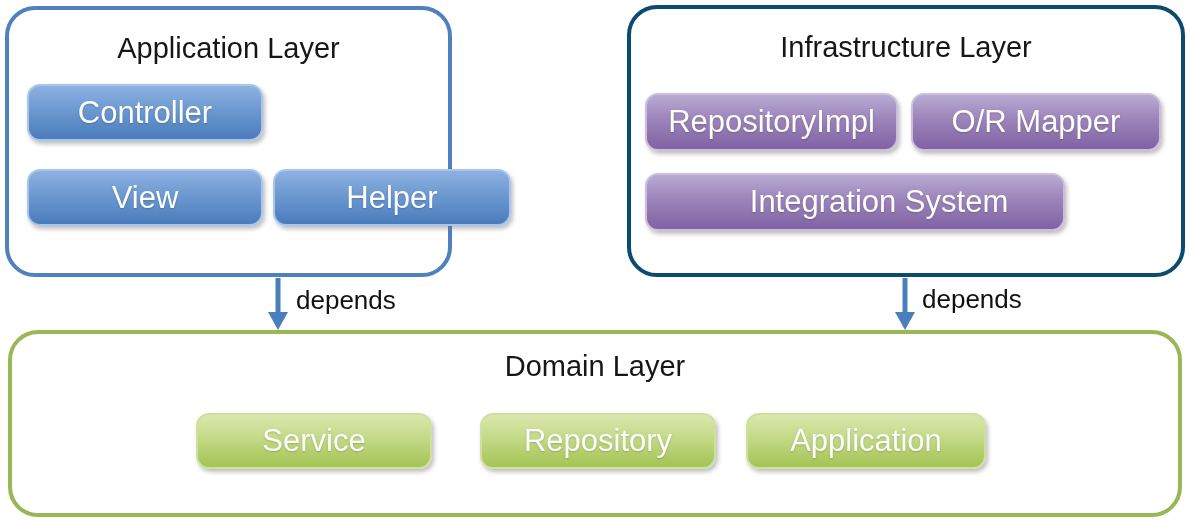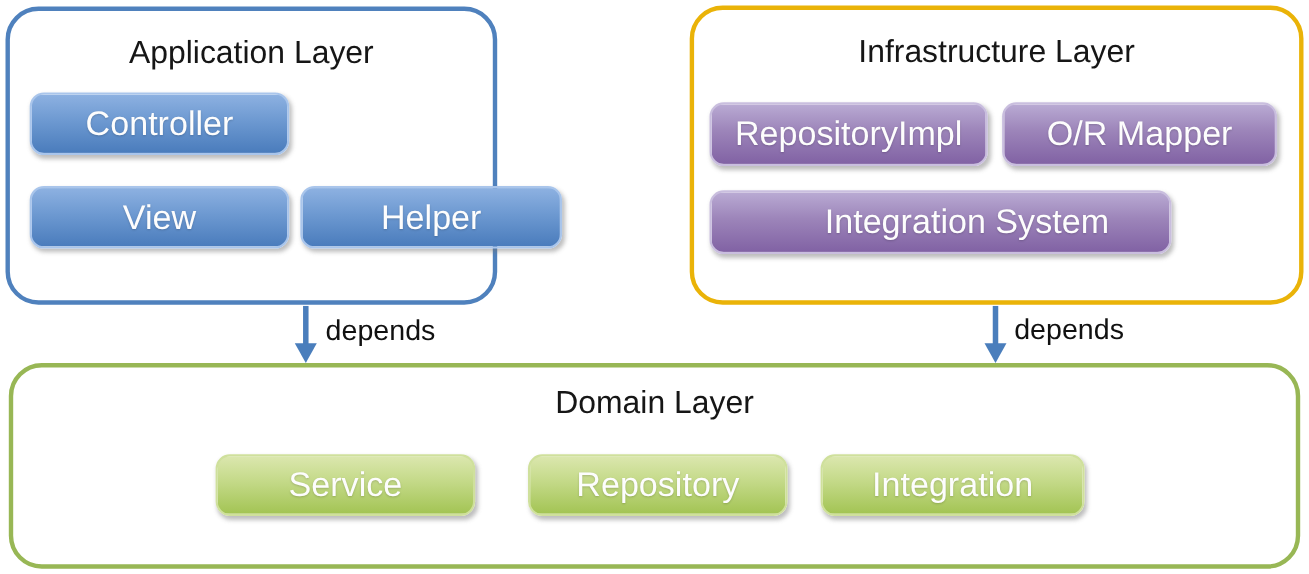--- a/index.html
+++ b/index.html
@@ -11,21 +11,21 @@
     font-family: "Liberation Sans", sans-serif;
     overflow: hidden;
   }
   .layer-box {
     position: absolute;
     box-sizing: border-box;
     background: #ffffff;
     border-radius: 30px;
   }
   .layer-box.app    { left: 5px;   top: 6px;   width: 447px;  height: 271px; border: 4px solid #4f81bd; }
-  .layer-box.infra  { left: 627px; top: 5px;   width: 558px;  height: 272px; border: 4px solid #eab308; }
+  .layer-box.infra  { left: 627px; top: 5px;   width: 558px;  height: 272px; border: 4px solid #0c4a6e; }
   .layer-box.domain { left: 8px;   top: 330px; width: 1174px; height: 187px; border: 4px solid #98b755; }
 
   .layer-title {
     position: absolute;
     left: 0; right: 0;
     text-align: center;
     font-size: 29px;
     color: #161616;
     white-space: nowrap;
   }
@@ -85,21 +85,21 @@
     <div class="layer-title">Infrastructure Layer</div>
     <div class="node purple" style="left:14px; top:84px; width:253px;">RepositoryImpl</div>
     <div class="node purple" style="left:280px; top:84px; width:250px;">O/R Mapper</div>
     <div class="node purple" style="left:14px; top:164px; width:420px;padding-left:48px;">Integration System</div>
   </div>
 
   <div class="layer-box domain">
     <div class="layer-title">Domain Layer</div>
     <div class="node green" style="left:184px; top:79px; width:236px;">Service</div>
     <div class="node green" style="left:468px; top:79px; width:236px;">Repository</div>
-    <div class="node green" style="left:734px; top:79px; width:240px;">Integration</div>
+    <div class="node green" style="left:734px; top:79px; width:240px;">Application</div>
   </div>
 
   <svg class="arrow" style="left:256px; top:278px;" width="44" height="54" viewBox="0 0 44 54">
     <line x1="22" y1="0" x2="22" y2="36" stroke="#4a7ebc" stroke-width="5"></line>
     <polygon points="22,52 12,34 32,34" fill="#4a7ebc"></polygon>
   </svg>
   <div class="depends-label" style="left:296px; top:285px;">depends</div>
 
   <svg class="arrow" style="left:883px; top:278px;" width="44" height="54" viewBox="0 0 44 54">
     <line x1="22" y1="0" x2="22" y2="36" stroke="#4a7ebc" stroke-width="5"></line>

